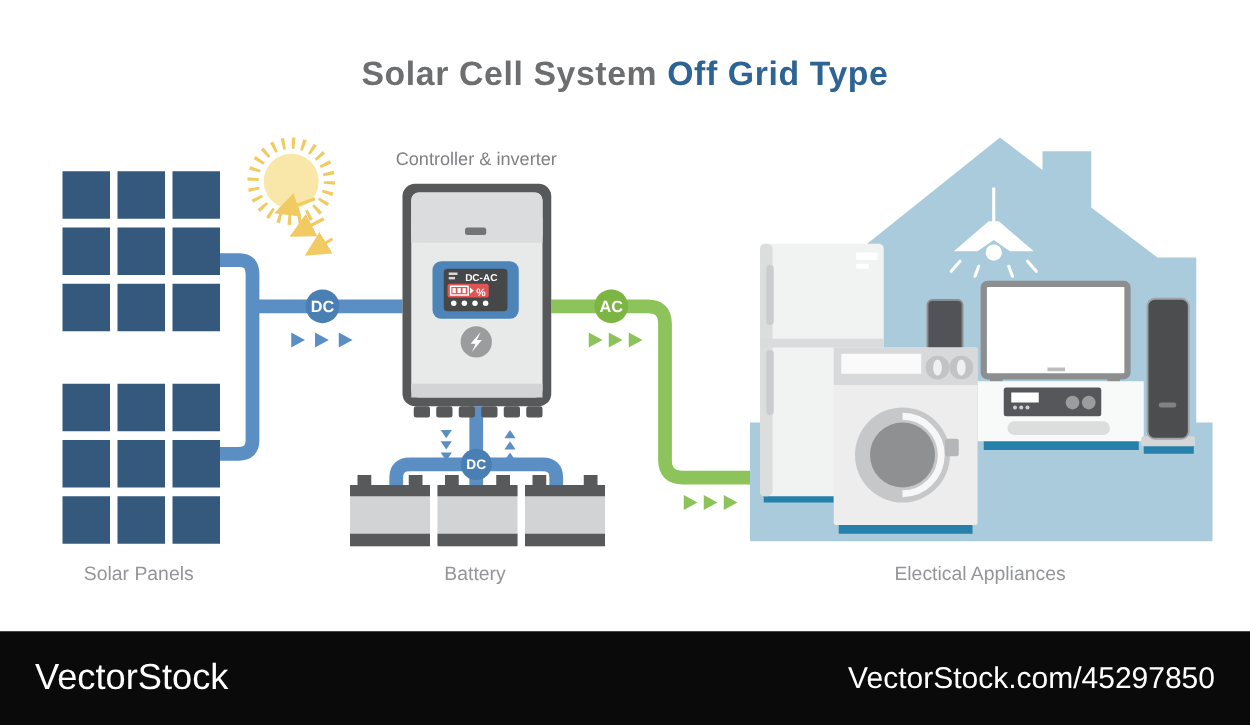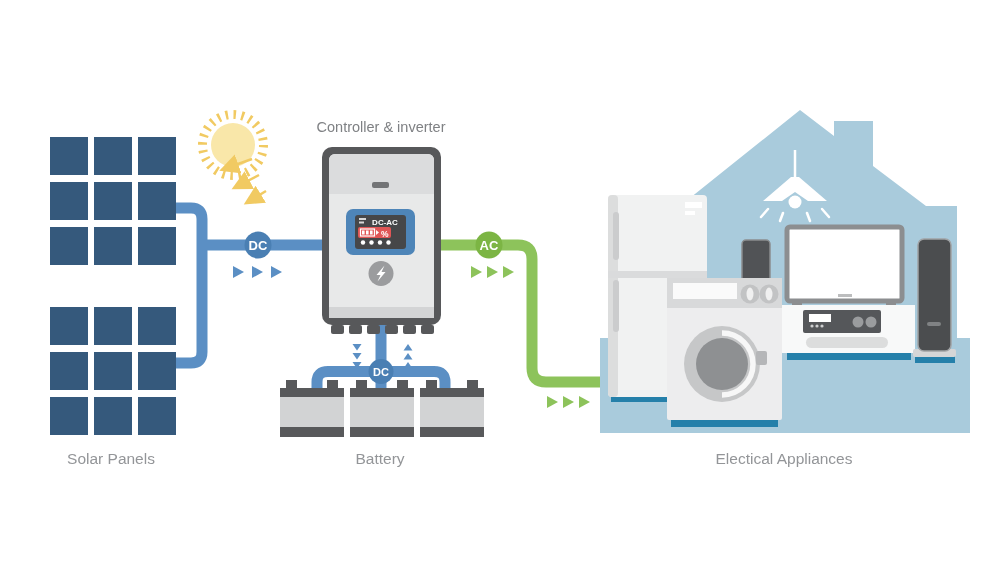--- a/index.html
+++ b/index.html
@@ -14,20 +14,23 @@
           display:flex;align-items:center;justify-content:space-between;
           padding:0 28px;box-sizing:border-box;}
   .wm-left{color:#ffffff;font-size:29px;}
   .wm-right{color:#ffffff;font-size:24px;}
 </style>
 </head>
 <body>
 
 <div id="canvas">
 
+  <div class="title">
+    <span class="t1">Solar Cell System</span><span class="t2">Off Grid Type</span>
+  </div>
 
   <svg width="1000" height="580" viewBox="0 0 1000 580">
     <defs>
       <marker id="arrY" markerWidth="9" markerHeight="9" refX="6" refY="4" orient="auto">
         <path d="M0,0 L8,4 L0,8 Z" fill="#f1ca62"></path>
       </marker>
     </defs>
 
     <g>
       <circle cx="233" cy="145" r="30.5" fill="none" stroke="#f1ca62" stroke-width="9" stroke-dasharray="2.5 5.5"></circle>
@@ -242,14 +245,18 @@
       <circle cx="381" cy="371.5" r="12.5" fill="#4a7fb3"></circle>
       <text x="381" y="375.5" text-anchor="middle" font-size="11" font-weight="bold" fill="#ffffff">DC</text>
     </g>
 
     <text x="381" y="132" text-anchor="middle" font-size="14.5" fill="#7f8184">Controller &amp; inverter</text>
     <text x="111" y="464" text-anchor="middle" font-size="15.5" fill="#939598">Solar Panels</text>
     <text x="380" y="464" text-anchor="middle" font-size="15.5" fill="#939598">Battery</text>
     <text x="784" y="464" text-anchor="middle" font-size="15.5" fill="#939598">Electical Appliances</text>
   </svg>
 
+  <div class="wm-bar">
+    <span class="wm-left">VectorStock</span>
+    <span class="wm-right">VectorStock.com/45297850</span>
+  </div>
 
 </div>
 
 </body></html>

